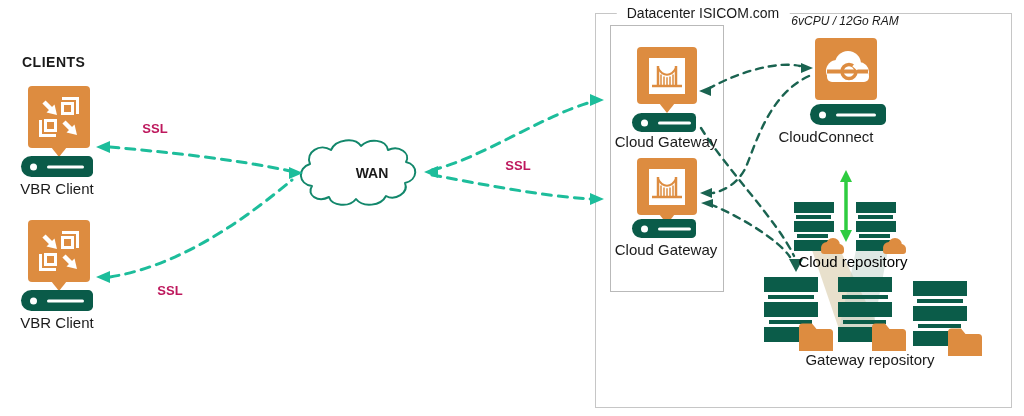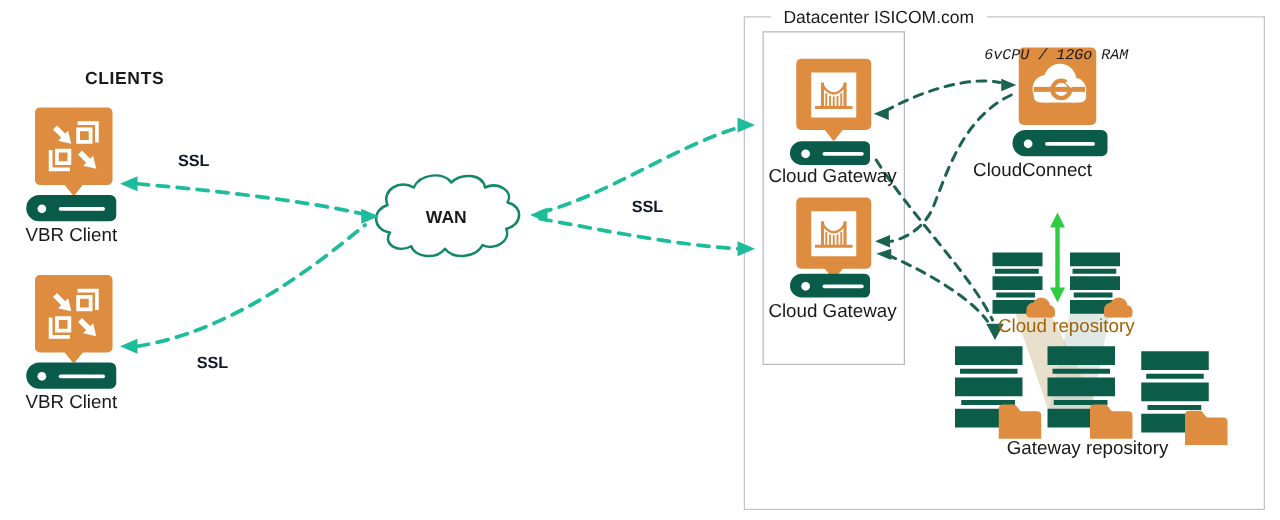--- a/index.html
+++ b/index.html
@@ -14,24 +14,24 @@
   
   .osq{position:absolute;background:#DD8C40;border-radius:4px;}
   .tail{position:absolute;left:50%;bottom:-9px;transform:translateX(-50%);width:0;height:0;
         border-left:8px solid transparent;border-right:8px solid transparent;border-top:10px solid #DD8C40;}
   .srv{position:absolute;background:#0A5B49;border-radius:11px 5px 5px 11px;}
   .srv .dot{position:absolute;left:9px;top:50%;transform:translateY(-50%);width:7px;height:7px;border-radius:50%;background:#fff;}
   .srv .ln{position:absolute;left:26px;top:50%;transform:translateY(-50%);height:3px;width:52%;background:#fff;border-radius:2px;}
   .whitebox{position:absolute;left:50%;top:50%;transform:translate(-50%,-50%);background:#fff;width:36px;height:36px;}
   .nlabel{font-size:15px;z-index:10;}
   .heading{font-size:14px;font-weight:bold;letter-spacing:.5px;z-index:10;}
-  .ssl{font-size:13px;font-weight:bold;color:#0f172a;z-index:10;}
-  .wanlbl{font-size:14px;font-weight:bold;z-index:10;}
+  .ssl{font-size:13px;font-weight:bold;color:#be185d;z-index:10;}
+  .wanlbl{font-size:14px;font-weight:bold;z-index:10;margin-left:15px;}
   .specs{font-size:12px;font-style:italic;z-index:10;}
-  .graylbl{color:#a16207;text-align:center;}
+  .graylbl{color:#000000;text-align:center;}
   svg.overlay{position:absolute;left:0;top:0;z-index:5;pointer-events:none;}
   .node{z-index:8;}
   .lblz{z-index:10;}
 </style>
 </head>
 <body>
 
 <div id="stage">
 
   <div class="abs dcbox" style="left:595px;top:13px;width:415px;height:393px;z-index:1;"></div>
@@ -131,21 +131,21 @@
       <polygon points="796,272 789,259 803,259"></polygon>
     </g>
 
     <g>
       <line x1="846" y1="181" x2="846" y2="231" stroke="#2ECC40" stroke-width="3.5"></line>
       <polygon points="846,170 840,182 852,182" fill="#2ECC40"></polygon>
       <polygon points="846,242 840,230 852,230" fill="#2ECC40"></polygon>
     </g>
   </svg>
 
-  <div class="abs heading" style="left:22px;top:54px;margin-left:46px;">CLIENTS</div>
+  <div class="abs heading" style="left:22px;top:54px;">CLIENTS</div>
 
   <div class="abs node" style="left:0;top:0;">
     <div class="osq" style="left:28px;top:86px;width:62px;height:62px;">
       <svg width="44" height="44" viewBox="0 0 44 44" style="position:absolute;left:9px;top:9px;" stroke="#fff" fill="none" stroke-width="3">
         <path d="M7 7 L16 16" stroke-width="4.5"></path>
           <path d="M20 20 L9.5 17.5 L17.5 9.5 Z" fill="#fff" stroke="none"></path>
         <path d="M27 27 L36 36" stroke-width="4.5"></path>
           <path d="M40 40 L29.5 37.5 L37.5 29.5 Z" fill="#fff" stroke="none"></path>
         <rect x="25.5" y="8.5" width="10" height="10"></rect>
           <path d="M25 3.5 H40.5 V19"></path>
@@ -233,21 +233,21 @@
       </div>
       <div class="tail"></div>
     </div>
     <div class="srv" style="left:632px;top:219px;width:64px;height:19px;">
       <span class="dot"></span>
         <span class="ln"></span>
     </div>
     <div class="abs ctr nlabel" style="left:666px;top:249px;">Cloud Gateway</div>
   </div>
 
-  <div class="abs ctr specs lblz" style="left:845px;top:44px;font-family:Liberation Mono, monospace;">6vCPU / 12Go RAM</div>
+  <div class="abs ctr specs lblz" style="left:845px;top:21px;">6vCPU / 12Go RAM</div>
   <div class="abs node" style="left:0;top:0;">
     <div class="osq" style="left:815px;top:38px;width:62px;height:62px;">
       <svg width="62" height="62" viewBox="0 0 62 62" style="position:absolute;left:0;top:0;">
         <g fill="#fff">
           <circle cx="22" cy="33" r="11"></circle>
             <circle cx="33" cy="26" r="13"></circle>
             <circle cx="44" cy="34" r="10"></circle>
           <rect x="12" y="33" width="42" height="11" rx="5"></rect>
         </g>
         <rect x="12" y="31.5" width="41" height="4" fill="#DD8C40"></rect>

